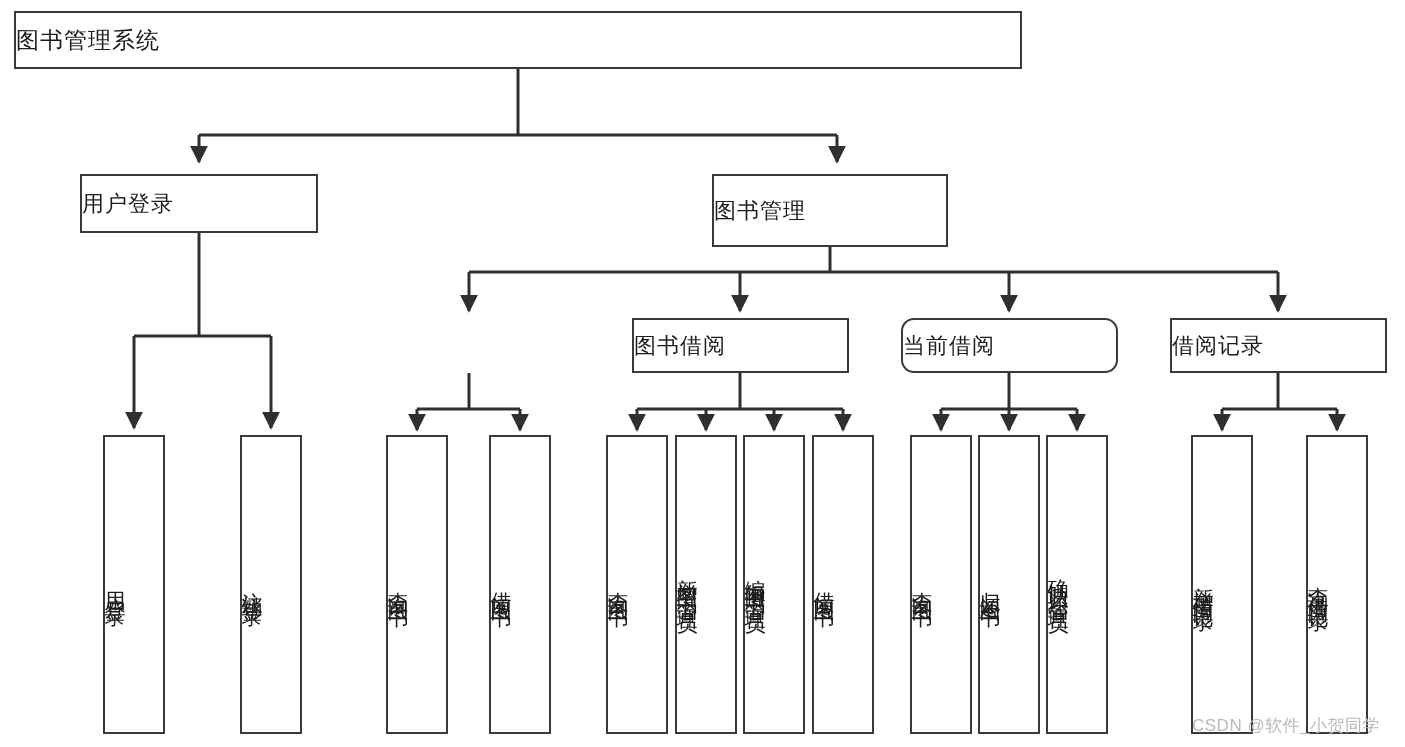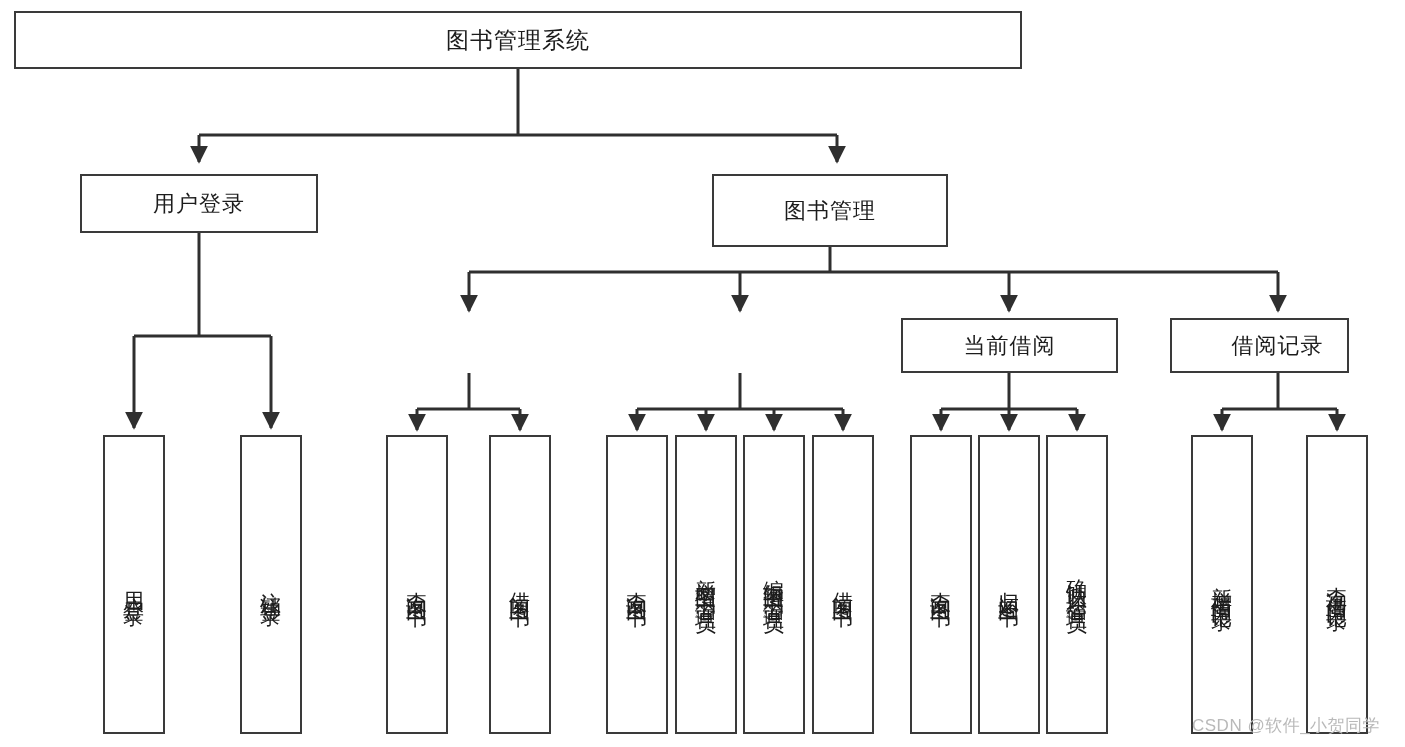--- a/index.html
+++ b/index.html
@@ -25,21 +25,21 @@
     height: 747px;
     pointer-events: none;
   }
   .node {
     position: absolute;
     box-sizing: border-box;
     background: #ffffff;
     border: 2.5px solid #3a3a3a;
     display: flex;
     align-items: center;
-    justify-content: center;
+    justify-content: flex-start;
     color: #1c1c1c;
   }
   .node.h {
     font-size: 22px;
     letter-spacing: 1px;
     white-space: nowrap;
   }
   .node.root {
     font-size: 23px;
   }
@@ -125,26 +125,29 @@
 
   <div class="node h" style="left:80px; top:174px; width:238px; height:59px;">
     <span>用户登录</span>
   </div>
 
   <div class="node h" style="left:712px; top:174px; width:236px; height:73px;">
     <span>图书管理</span>
   </div>
 
 
+  <div class="node h" style="left:632px; top:318px; width:217px; height:55px;">
+    <span>图书借阅</span>
+  </div>
 
-  <div class="node h" style="left:901px; top:318px; width:217px; height:55px;">
+  <div class="node h" style="left:901px; top:318px; width:217px; height:55px;border-radius:13px;">
     <span>当前借阅</span>
   </div>
 
-  <div class="node h" style="left:1170px; top:318px; width:179px; height:55px;padding-left:36px;">
+  <div class="node h" style="left:1170px; top:318px; width:217px; height:55px;">
     <span>借阅记录</span>
   </div>
 
   <div class="node v" style="left:103px; top:435px; width:62px; height:299px;">
     <span class="vtext">用户登录</span>
   </div>
   <div class="node v" style="left:240px; top:435px; width:62px; height:299px;">
     <span class="vtext">注销登录</span>
   </div>
 

